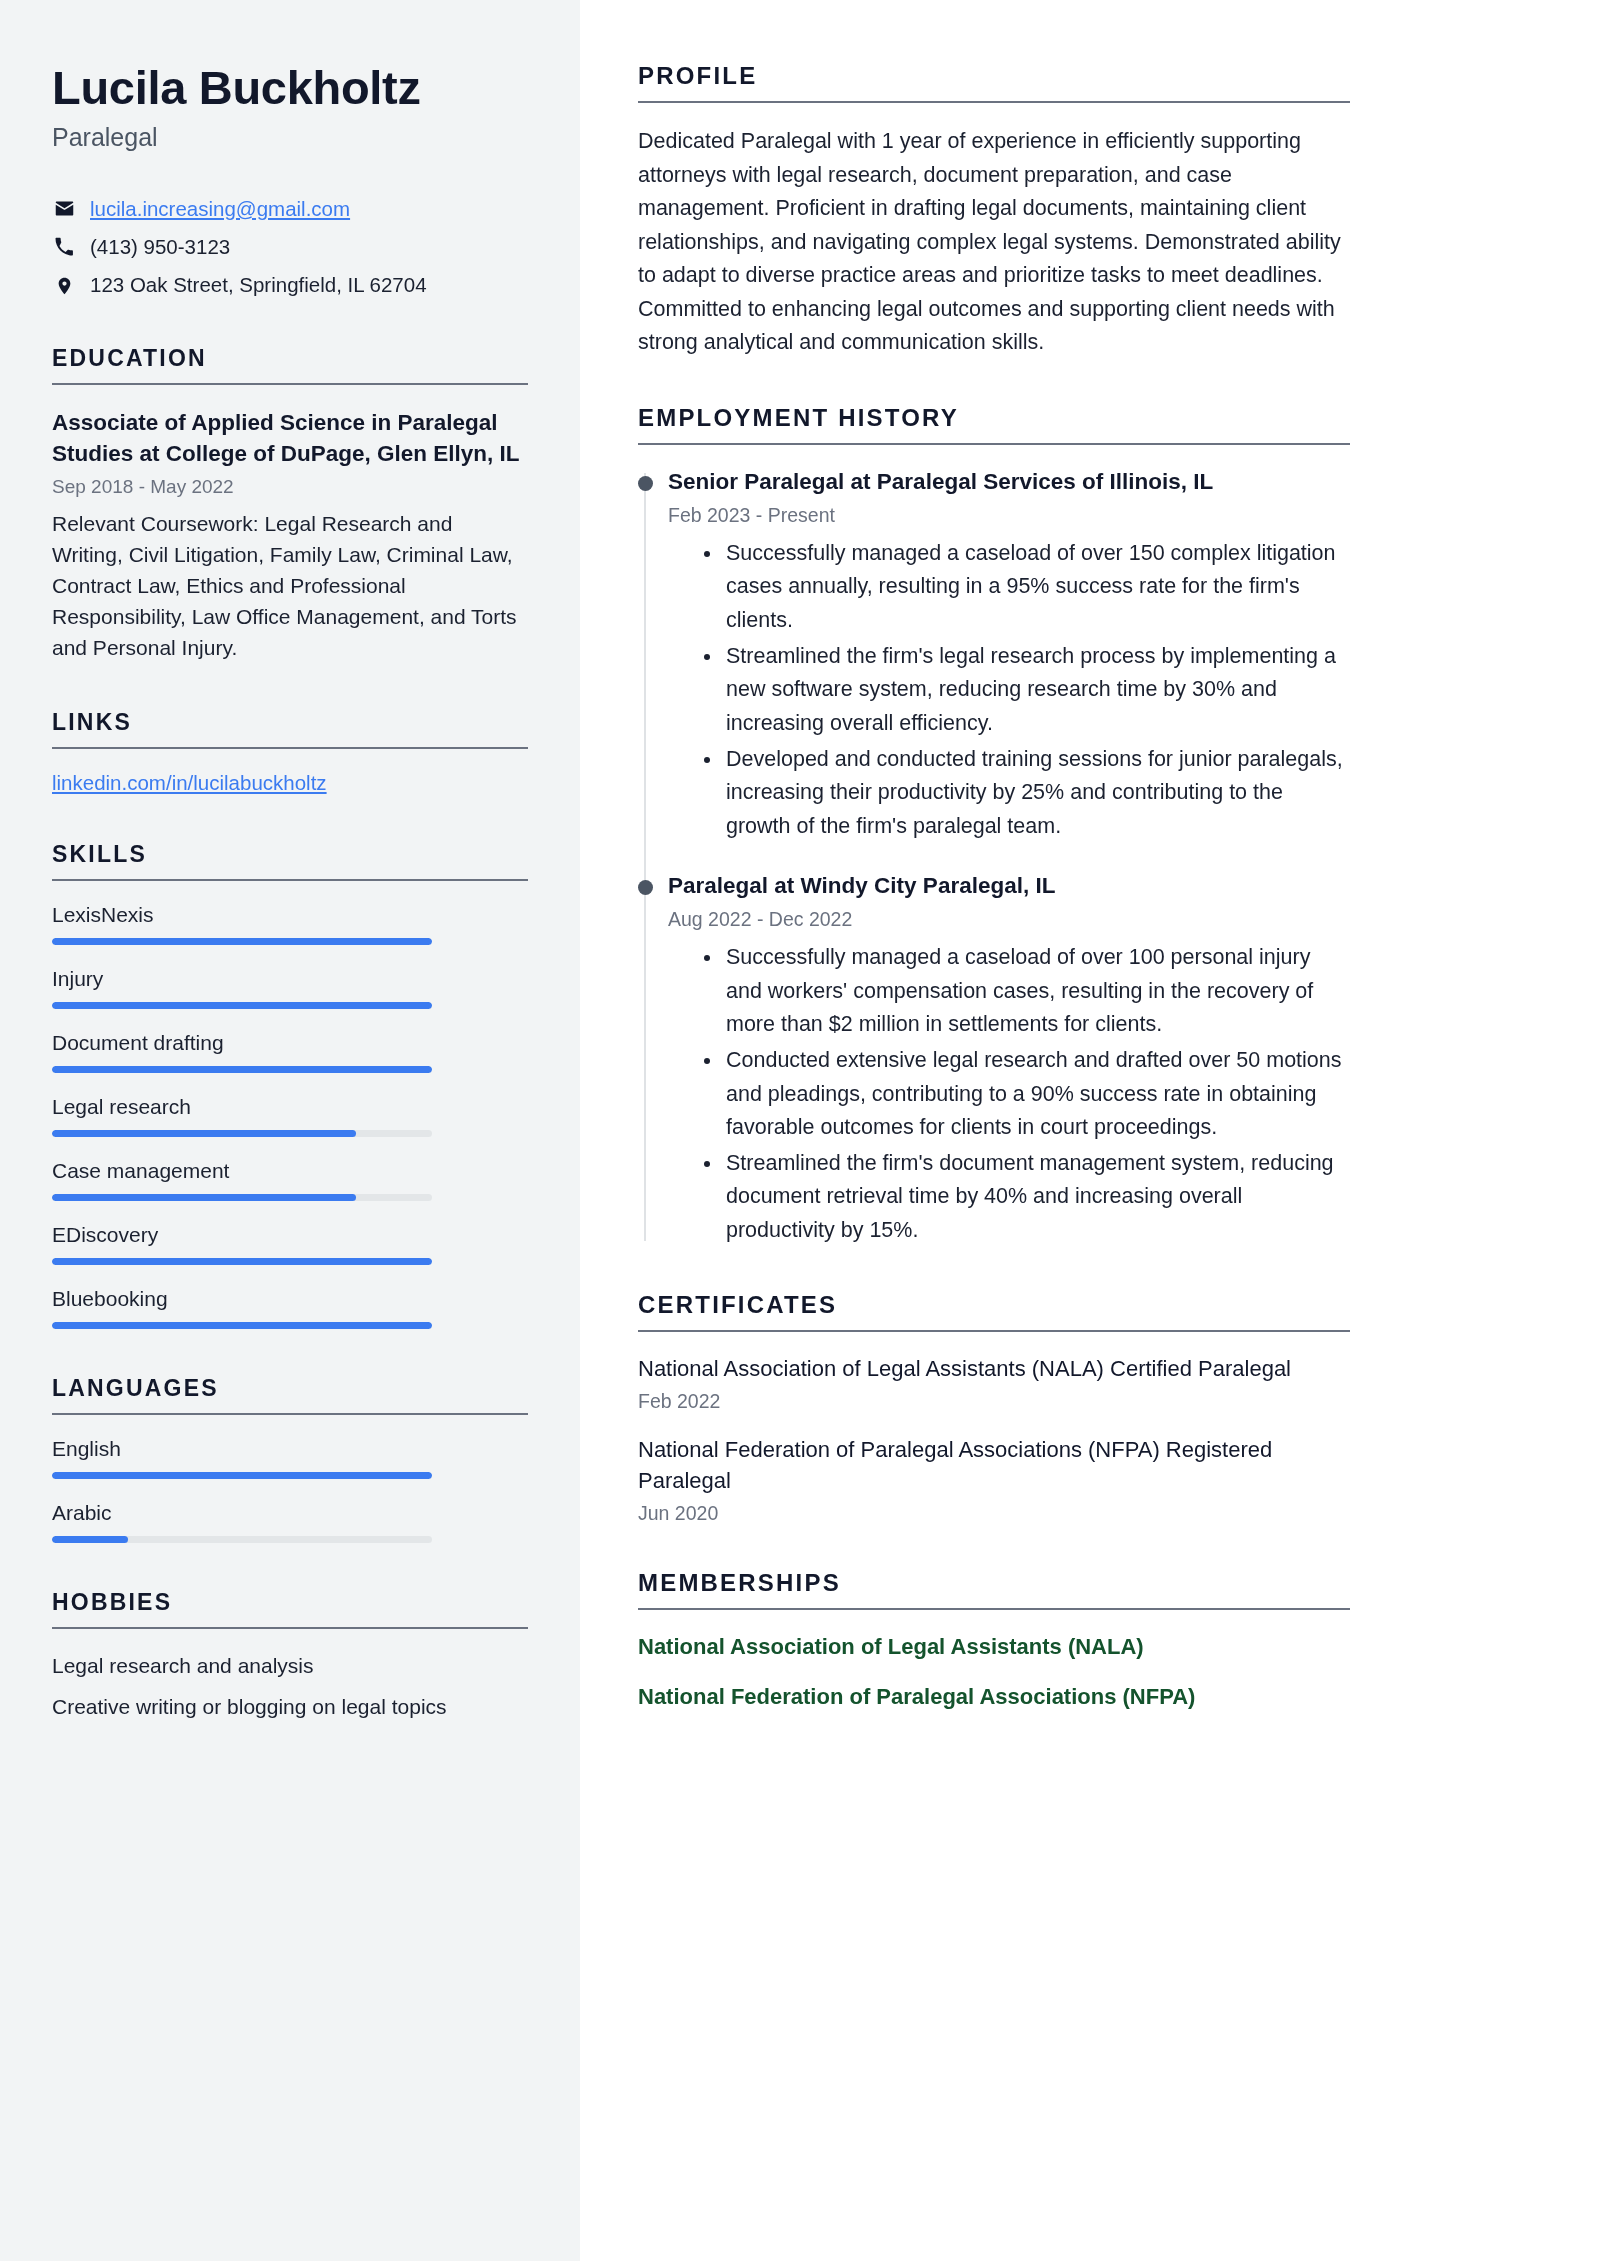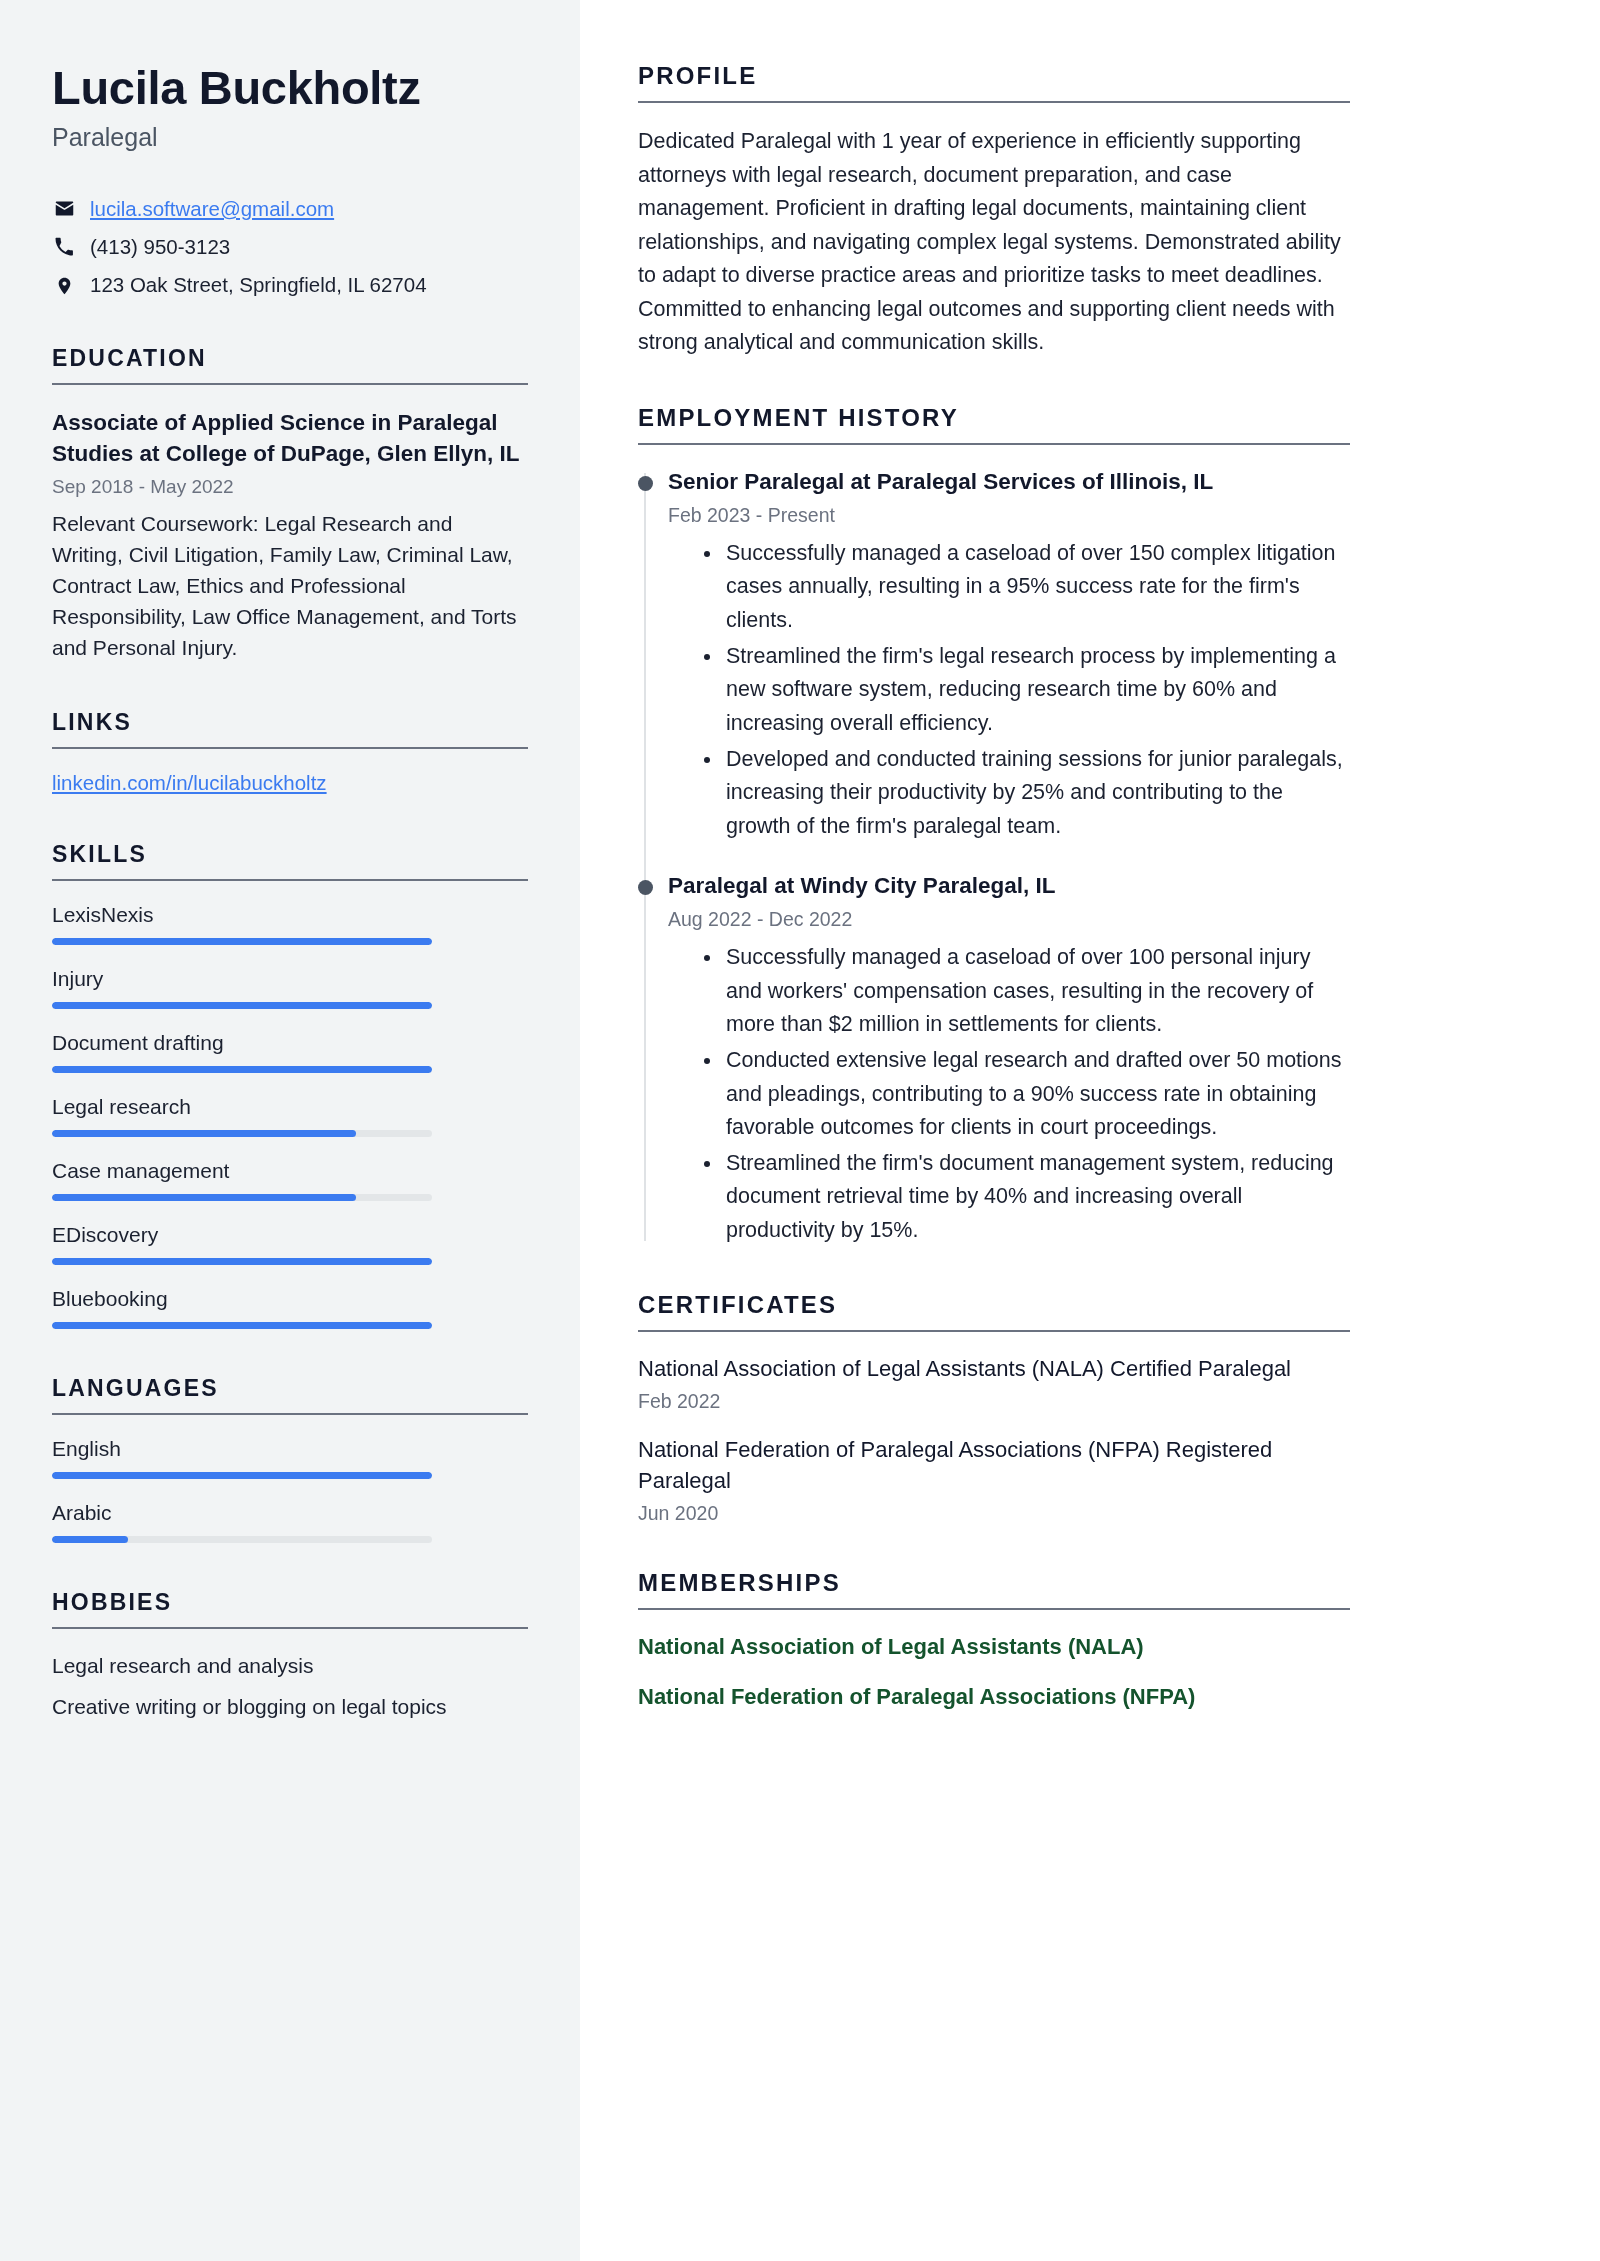--- a/index.html
+++ b/index.html
@@ -248,21 +248,21 @@
     <h1 class="name">Lucila Buckholtz</h1>
     <div class="job-title">Paralegal</div>
 
     <div class="contact-list">
       <div class="contact-row">
         <span class="contact-icon">
           <svg width="21" height="21" viewBox="0 0 24 24" fill="currentColor">
               <path d="M2 5.2c0-.66.54-1.2 1.2-1.2h17.6c.66 0 1.2.54 1.2 1.2v.3l-10 6.1L2 5.5v-.3zm0 2.5l9.52 5.8c.3.18.66.18.96 0L22 7.7v11.1c0 .66-.54 1.2-1.2 1.2H3.2c-.66 0-1.2-.54-1.2-1.2V7.7z"></path>
             </svg>
         </span>
-        <a class="link-blue" href="#">lucila.software@gmail.com</a>
+        <a class="link-blue" href="#">lucila.increasing@gmail.com</a>
       </div>
       <div class="contact-row">
         <span class="contact-icon">
           <svg width="20" height="20" viewBox="0 0 24 24" fill="currentColor">
               <path d="M6.6 10.8c1.6 3.1 4.2 5.6 7.3 7.2l2.4-2.4c.3-.3.8-.4 1.2-.3 1.3.4 2.6.7 4 .7.7 0 1.2.5 1.2 1.2V21c0 .7-.5 1.2-1.2 1.2C10.9 22.2 1.8 13.1 1.8 1.9 1.8 1.3 2.3.8 3 .8h3.8C7.5.8 8 1.3 8 2c0 1.4.2 2.7.7 4 .1.4 0 .9-.3 1.2l-1.8 3.6z"></path>
             </svg>
         </span>
         <span class="contact-text">(413) 950-3123</span>
       </div>
       <div class="contact-row">
@@ -389,21 +389,21 @@
       <div class="m-rule"></div>
       <div class="m-body">
         <div class="timeline">
 
           <div class="job">
             <span class="job-dot"></span>
             <div class="job-head">Senior Paralegal at Paralegal Services of Illinois, IL</div>
             <div class="job-date">Feb 2023 - Present</div>
             <ul class="job-bullets">
               <li>Successfully managed a caseload of over 150 complex litigation cases annually, resulting in a 95% success rate for the firm's clients.</li>
-              <li>Streamlined the firm's legal research process by implementing a new software system, reducing research time by 60% and increasing overall efficiency.</li>
+              <li>Streamlined the firm's legal research process by implementing a new software system, reducing research time by 30% and increasing overall efficiency.</li>
               <li>Developed and conducted training sessions for junior paralegals, increasing their productivity by 25% and contributing to the growth of the firm's paralegal team.</li>
             </ul>
           </div>
 
           <div class="job">
             <span class="job-dot"></span>
             <div class="job-head">Paralegal at Windy City Paralegal, IL</div>
             <div class="job-date">Aug 2022 - Dec 2022</div>
             <ul class="job-bullets">
               <li>Successfully managed a caseload of over 100 personal injury and workers' compensation cases, resulting in the recovery of more than $2 million in settlements for clients.</li>

